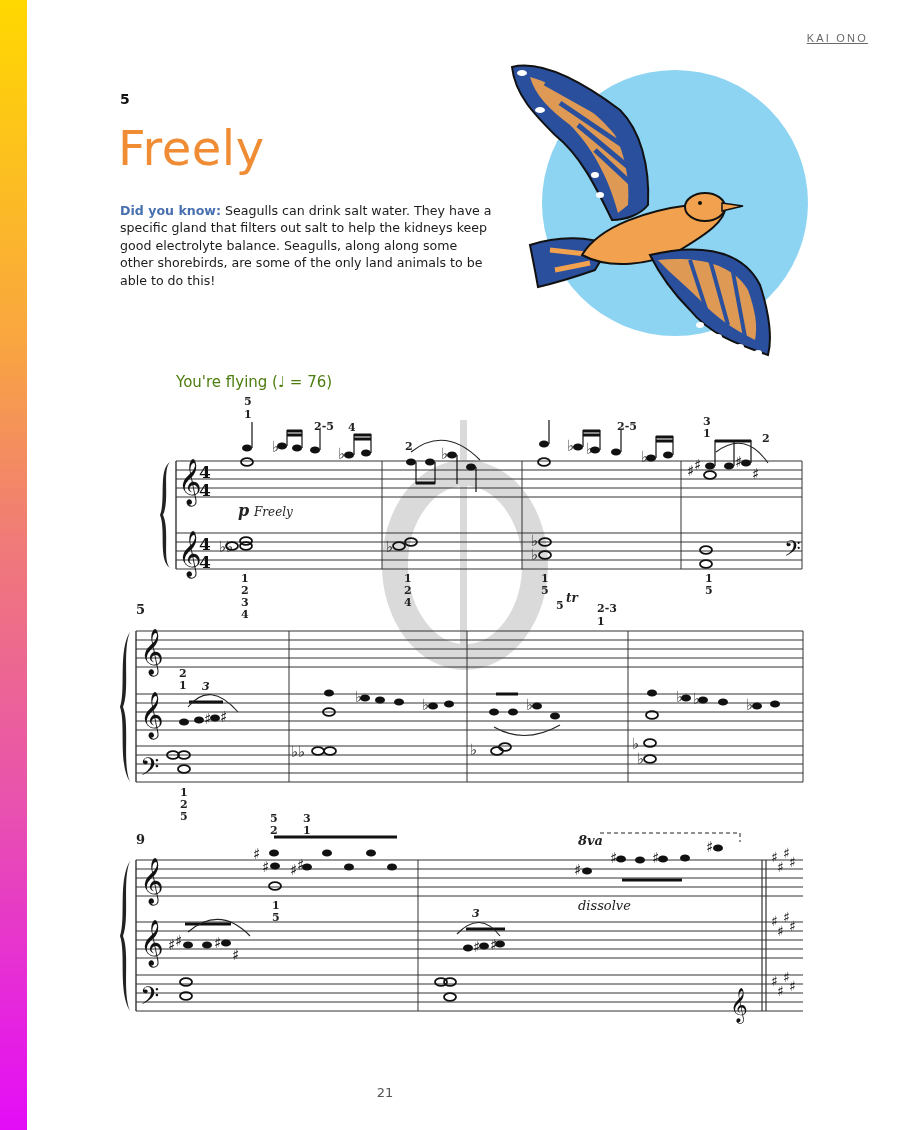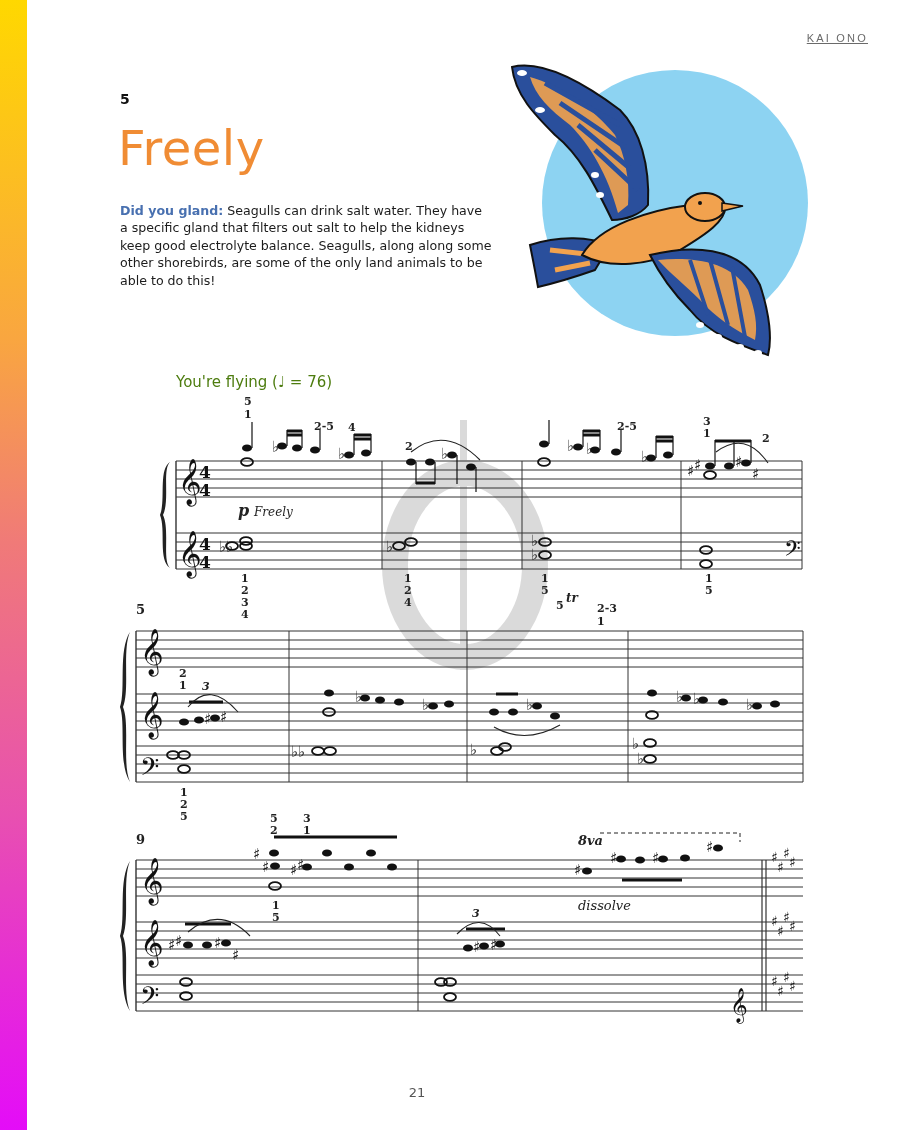--- a/index.html
+++ b/index.html
@@ -7,34 +7,34 @@
   .side-bar{position:absolute;left:0;top:0;width:27px;height:1130px;background:linear-gradient(to bottom,#ffd800 0%,#f9a640 30%,#f07a78 48%,#e850b0 72%,#e40cf8 100%);}
   .author{position:absolute;right:32px;top:32px;font-size:11px;letter-spacing:2.2px;color:#6a6a6a;font-family:"Liberation Sans",sans-serif;text-decoration:underline;}
   .piece-num{position:absolute;left:120px;top:91px;font-size:14px;font-weight:bold;color:#111;font-family:"DejaVu Sans",sans-serif;}
   .title{position:absolute;left:118px;top:120px;font-size:48px;color:#f08c34;font-family:"DejaVu Sans",sans-serif;font-weight:normal;letter-spacing:0.5px;margin:0;}
   .fact{position:absolute;left:120px;top:202px;width:372px;font-size:12.6px;line-height:17.4px;color:#1c1c1c;font-family:"DejaVu Sans",sans-serif;}
   .fact .lead{color:#4870b0;font-weight:bold;}
   .illustration{position:absolute;left:500px;top:55px;width:320px;height:305px;}
   .score{position:absolute;left:0;top:0;width:900px;height:1130px;pointer-events:none;}
   .score text{font-family:"DejaVu Serif","Liberation Serif",serif;}
   .tempo{position:absolute;left:176px;top:373px;font-size:15px;color:#4d7c0f;font-family:"DejaVu Sans",sans-serif;}
-  .page-num{position:absolute;left:0;width:770px;top:1085px;text-align:center;font-size:13px;color:#555;font-family:"DejaVu Sans",sans-serif;margin-left:32px;}
+  .page-num{position:absolute;left:0;width:770px;top:1085px;text-align:center;font-size:13px;color:#555;font-family:"DejaVu Sans",sans-serif;}
 </style>
 </head>
 <body>
 
 <div class="side-bar"></div>
 
 <div class="author">KAI ONO</div>
 
 <div class="piece-num">5</div>
 <h1 class="title">Freely</h1>
 
 <div class="fact">
-  <span class="lead">Did you gland:</span><span> Seagulls can drink salt water. They have a specific gland that filters out salt to help the kidneys keep good electrolyte balance. Seagulls, along along some other shorebirds, are some of the only land animals to be able to do this!</span>
+  <span class="lead">Did you know:</span><span> Seagulls can drink salt water. They have a specific gland that filters out salt to help the kidneys keep good electrolyte balance. Seagulls, along along some other shorebirds, are some of the only land animals to be able to do this!</span>
 </div>
 
 <svg class="illustration" viewBox="0 0 320 305">
   <circle cx="175" cy="148" r="133" fill="#8dd3f2"></circle>
 
   <g>
     <path d="M12,12 C40,5 80,25 120,55 C140,75 150,110 148,150 C140,160 125,165 112,165 C95,130 80,100 55,80 C35,60 15,40 12,12 Z" fill="#2a4f9c" stroke="#111" stroke-width="2"></path>
     <path d="M30,22 C60,30 95,55 115,80 C125,100 130,125 128,150 L118,158 C108,120 90,90 70,70 C50,55 35,40 30,22 Z" fill="#f2a24e" opacity="0.9"></path>
     <path d="M45,28 L120,70 M60,48 L125,92 M78,70 L132,115 M95,95 L138,135" stroke="#2a4f9c" stroke-width="5" fill="none"></path>
     <ellipse cx="22" cy="18" rx="5" ry="3" fill="#fff"></ellipse>

